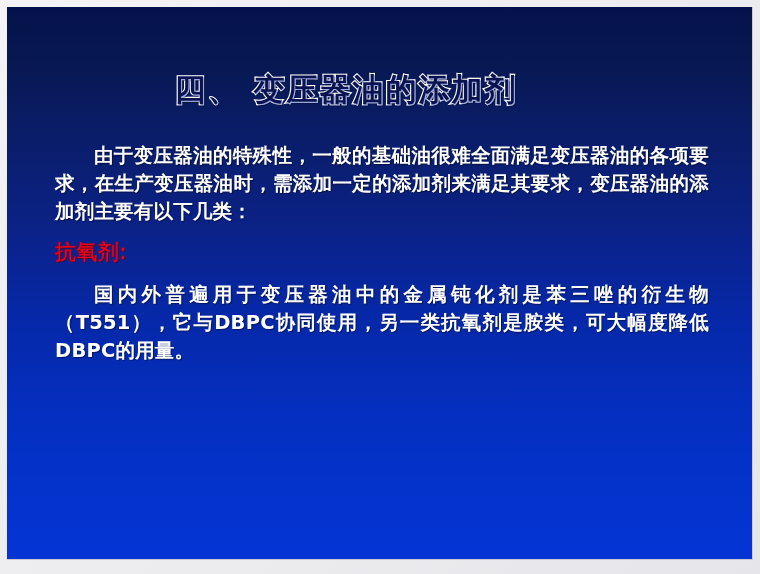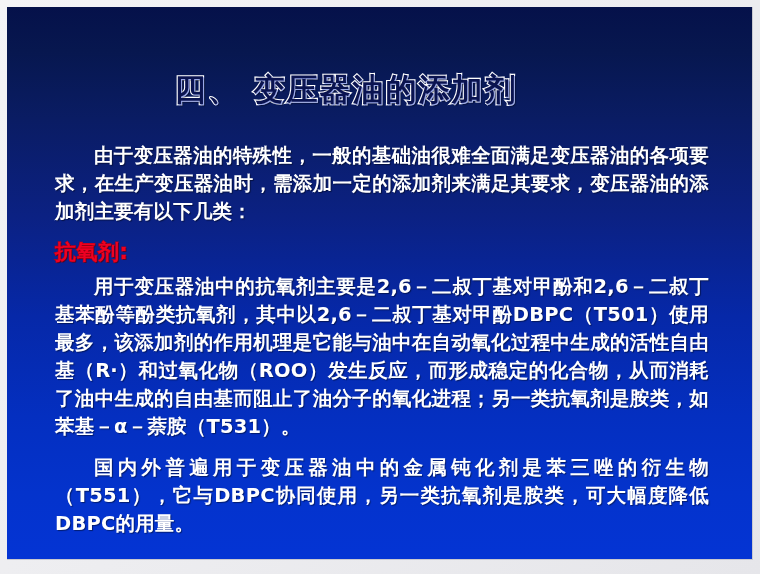--- a/index.html
+++ b/index.html
@@ -91,21 +91,21 @@
     letter-spacing: 0.2px;
     text-shadow: 1px 1px 1px rgba(0,0,0,0.45);
     font-family: "DejaVu Sans", "Liberation Sans", sans-serif;
   }
   .para.last-line-left {
     text-align-last: left;
   }
 
   .section-heading {
     font-size: 21px;
-    font-weight: bold;
+    font-weight: normal;
     line-height: 28px;
     margin: 6px 0 4px 0;
     text-indent: 0;
     color: #ee0022;
     -webkit-text-stroke: 1.1px #b00018;
     paint-order: stroke fill;
     letter-spacing: 0.5px;
     text-shadow: 1px 1px 0 rgba(70,0,10,0.55);
     font-family: "DejaVu Sans", "Liberation Sans", sans-serif;
   }
@@ -124,21 +124,20 @@
     </div>
 
     <div id="body-block">
 
       <p class="para">由于变压器油的特殊性，一般的基础油很难全面满足变压器油的各项要求，在生产变压器油时，需添加一定的添加剂来满足其要求，变压器油的添加剂主要有以下几类：</p>
 
       <div class="spacer-sm"></div>
 
       <p class="section-heading">抗氧剂:</p>
 
-      <p class="para">用于变压器油中的抗氧剂主要是2,6－二叔丁基对甲酚和2,6－二叔丁基苯酚等酚类抗氧剂，其中以2,6－二叔丁基对甲酚DBPC（T501）使用最多，该添加剂的作用机理是它能与油中在自动氧化过程中生成的活性自由基（R·）和过氧化物（ROO）发生反应，而形成稳定的化合物，从而消耗了油中生成的自由基而阻止了油分子的氧化进程；另一类抗氧剂是胺类，如苯基－α－萘胺（T531）。</p>
 
       <div class="spacer-sm"></div>
 
 
       <p class="para last-line-left">国内外普遍用于变压器油中的金属钝化剂是苯三唑的衍生物（T551），它与DBPC协同使用，另一类抗氧剂是胺类，可大幅度降低DBPC的用量。</p>
 
     </div>
 
   </div>
 

